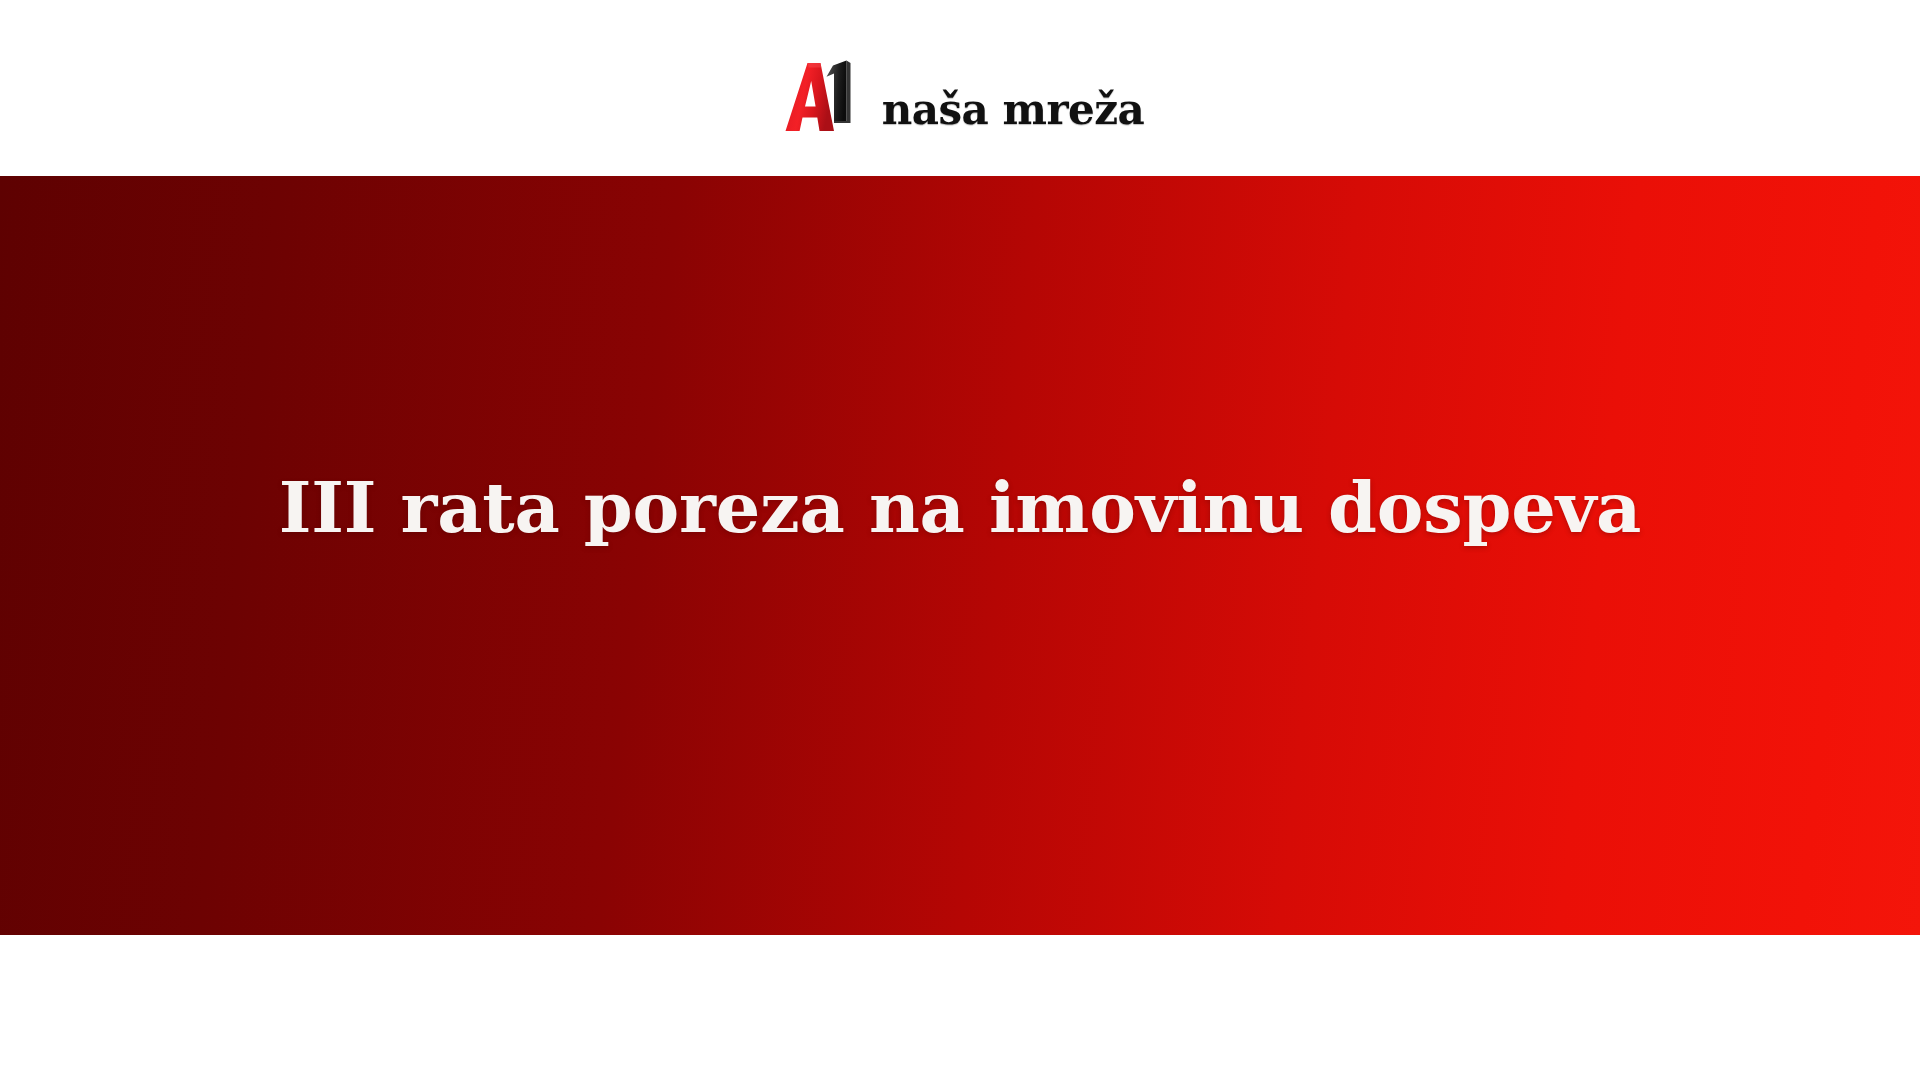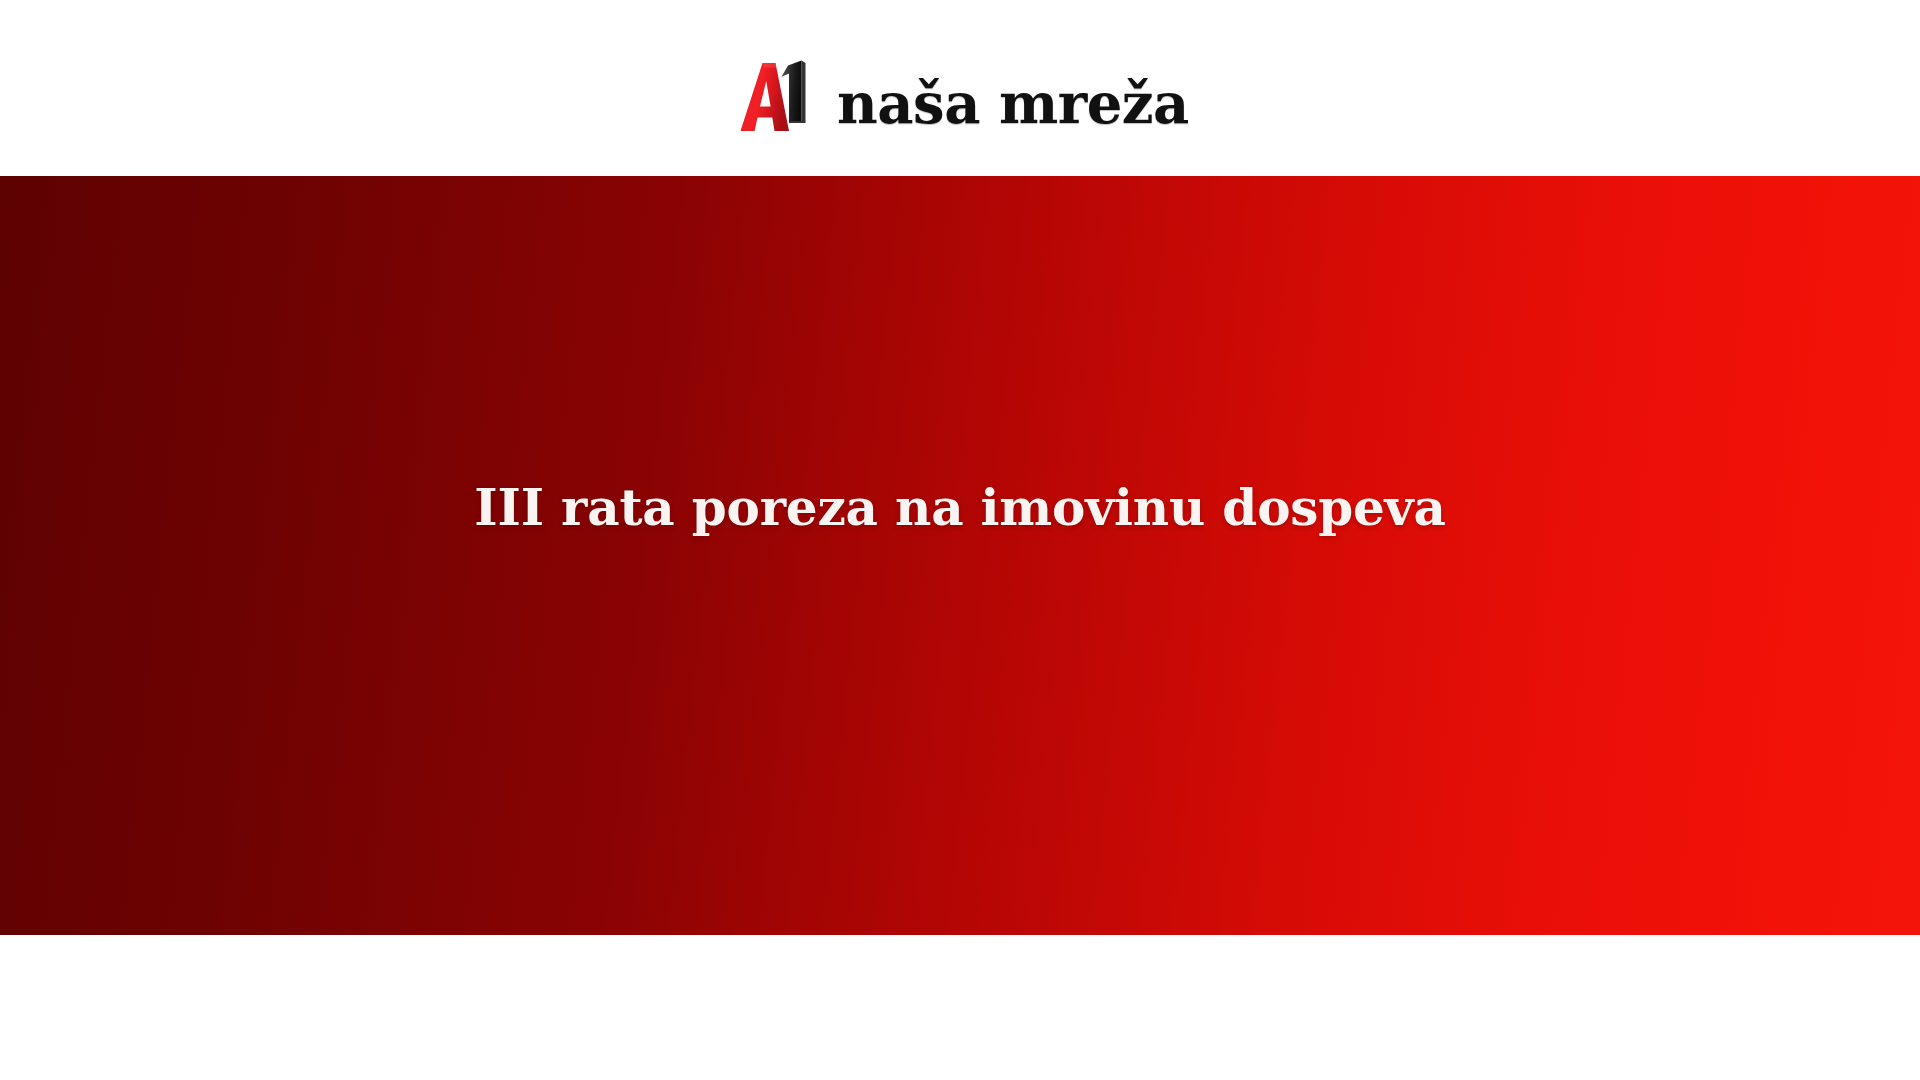--- a/index.html
+++ b/index.html
@@ -47,21 +47,21 @@
   .logo-a1 {
     display: block;
     width: 84px;
     height: 74px;
     flex: 0 0 auto;
   }
 
   .brand-text {
     font-family: "DejaVu Serif", "Liberation Serif", serif;
     font-weight: 700;
-    font-size: 56px;
+    font-size: 42px;
     line-height: 1;
     color: #111111;
     letter-spacing: -0.5px;
     white-space: nowrap;
     padding-bottom: 2px;
     text-shadow: 0 1px 1px rgba(0,0,0,0.25);
   }
 
   
   .banner {
@@ -87,21 +87,21 @@
 
   .banner-inner {
     width: 100%;
     text-align: center;
     transform: translateY(-48px);
   }
 
   .headline {
     font-family: "DejaVu Serif", "Liberation Serif", serif;
     font-weight: 700;
-    font-size: 50px;
+    font-size: 70px;
     line-height: 1.20;
     color: #f7f4f2;
     letter-spacing: -0.2px;
     margin: 1px;
     padding: 0;
     text-shadow: 0 2px 5px rgba(70,0,0,0.30);
   }
 
   .headline-line {
     display: block;

